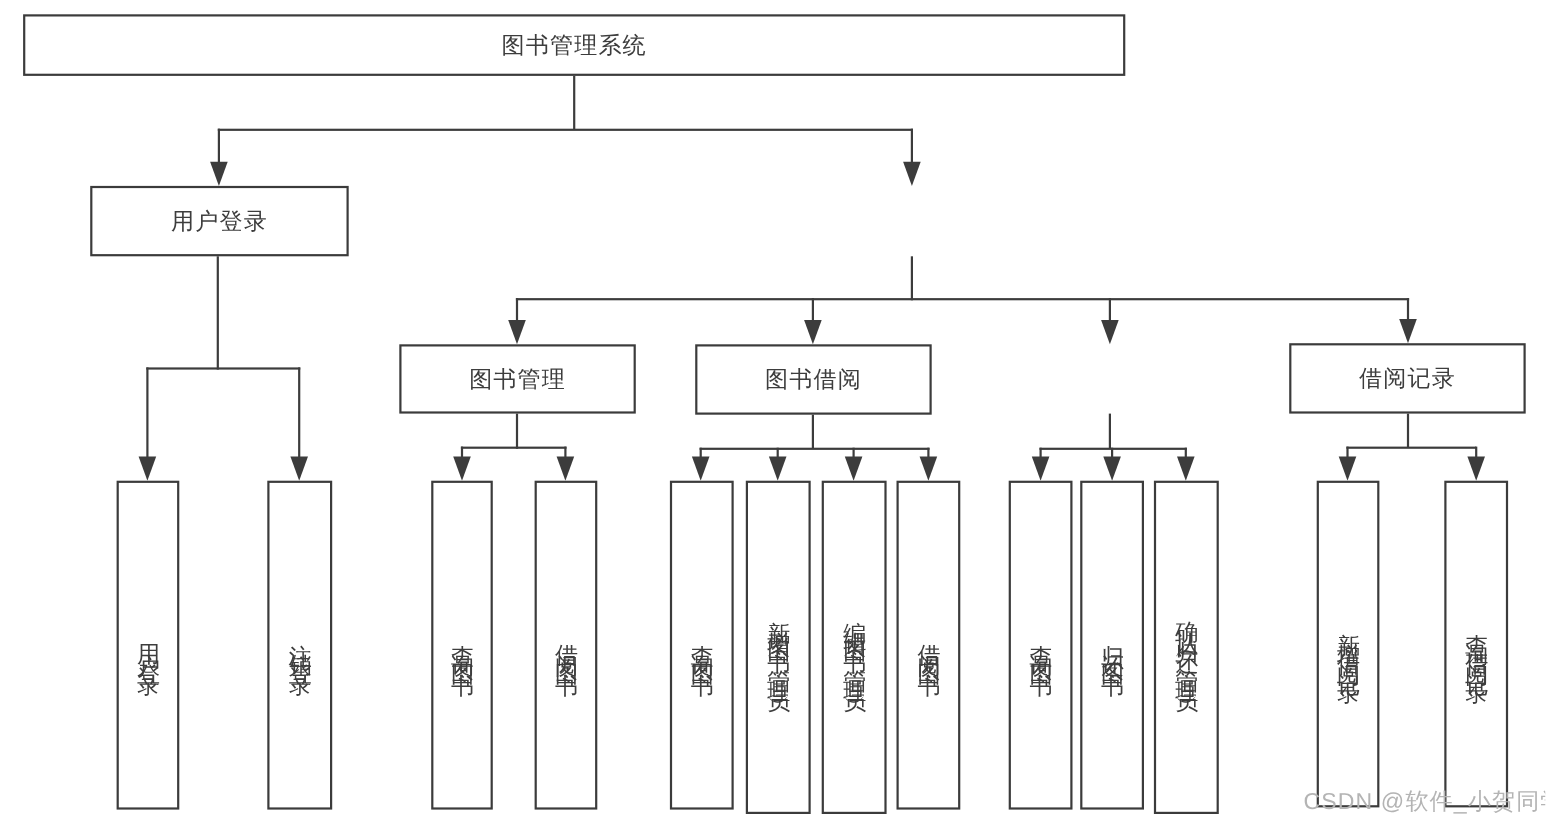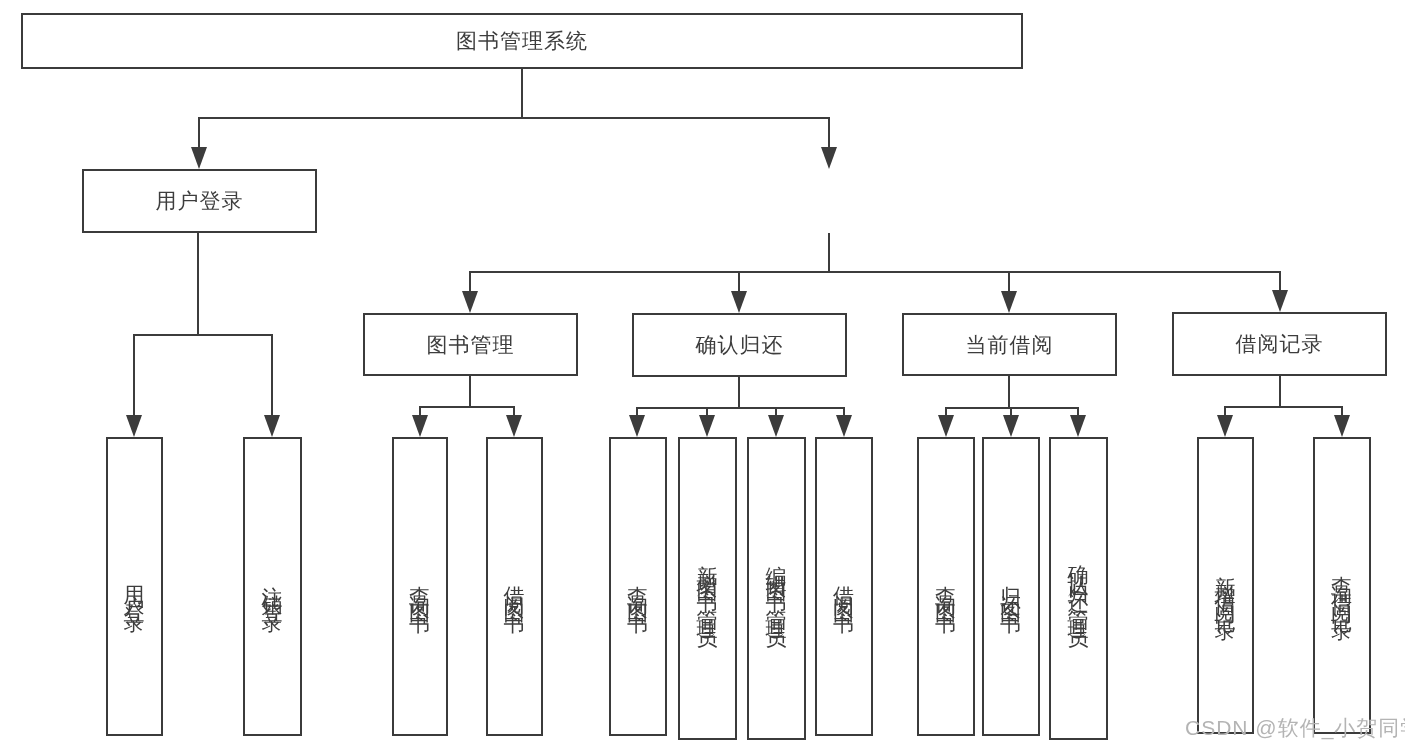--- a/index.html
+++ b/index.html
@@ -78,24 +78,21 @@
   <div class="arrow" style="left:731px;top:291px"></div>
   <div class="vline" style="left:1008px;top:271px;height:21px"></div>
   <div class="arrow" style="left:1001px;top:291px"></div>
   <div class="vline" style="left:1279px;top:271px;height:20px"></div>
   <div class="arrow" style="left:1272px;top:290px"></div>
 
   <div class="box" style="left:363px;top:313px;width:211px;height:59px">
     <span>图书管理</span>
   </div>
   <div class="box" style="left:632px;top:313px;width:211px;height:60px">
-    <span>确认归还</span>
-  </div>
-  <div class="box" style="left:902px;top:313px;width:211px;height:59px">
-    <span>当前借阅</span>
+    <span>图书借阅</span>
   </div>
   <div class="box" style="left:1172px;top:312px;width:211px;height:60px">
     <span>借阅记录</span>
   </div>
 
   <div class="vline" style="left:469px;top:376px;height:32px"></div>
   <div class="hline" style="left:419px;top:406px;width:96px"></div>
   <div class="vline" style="left:419px;top:406px;height:11px"></div>
   <div class="arrow" style="left:412px;top:415px"></div>
   <div class="vline" style="left:513px;top:406px;height:11px"></div>

